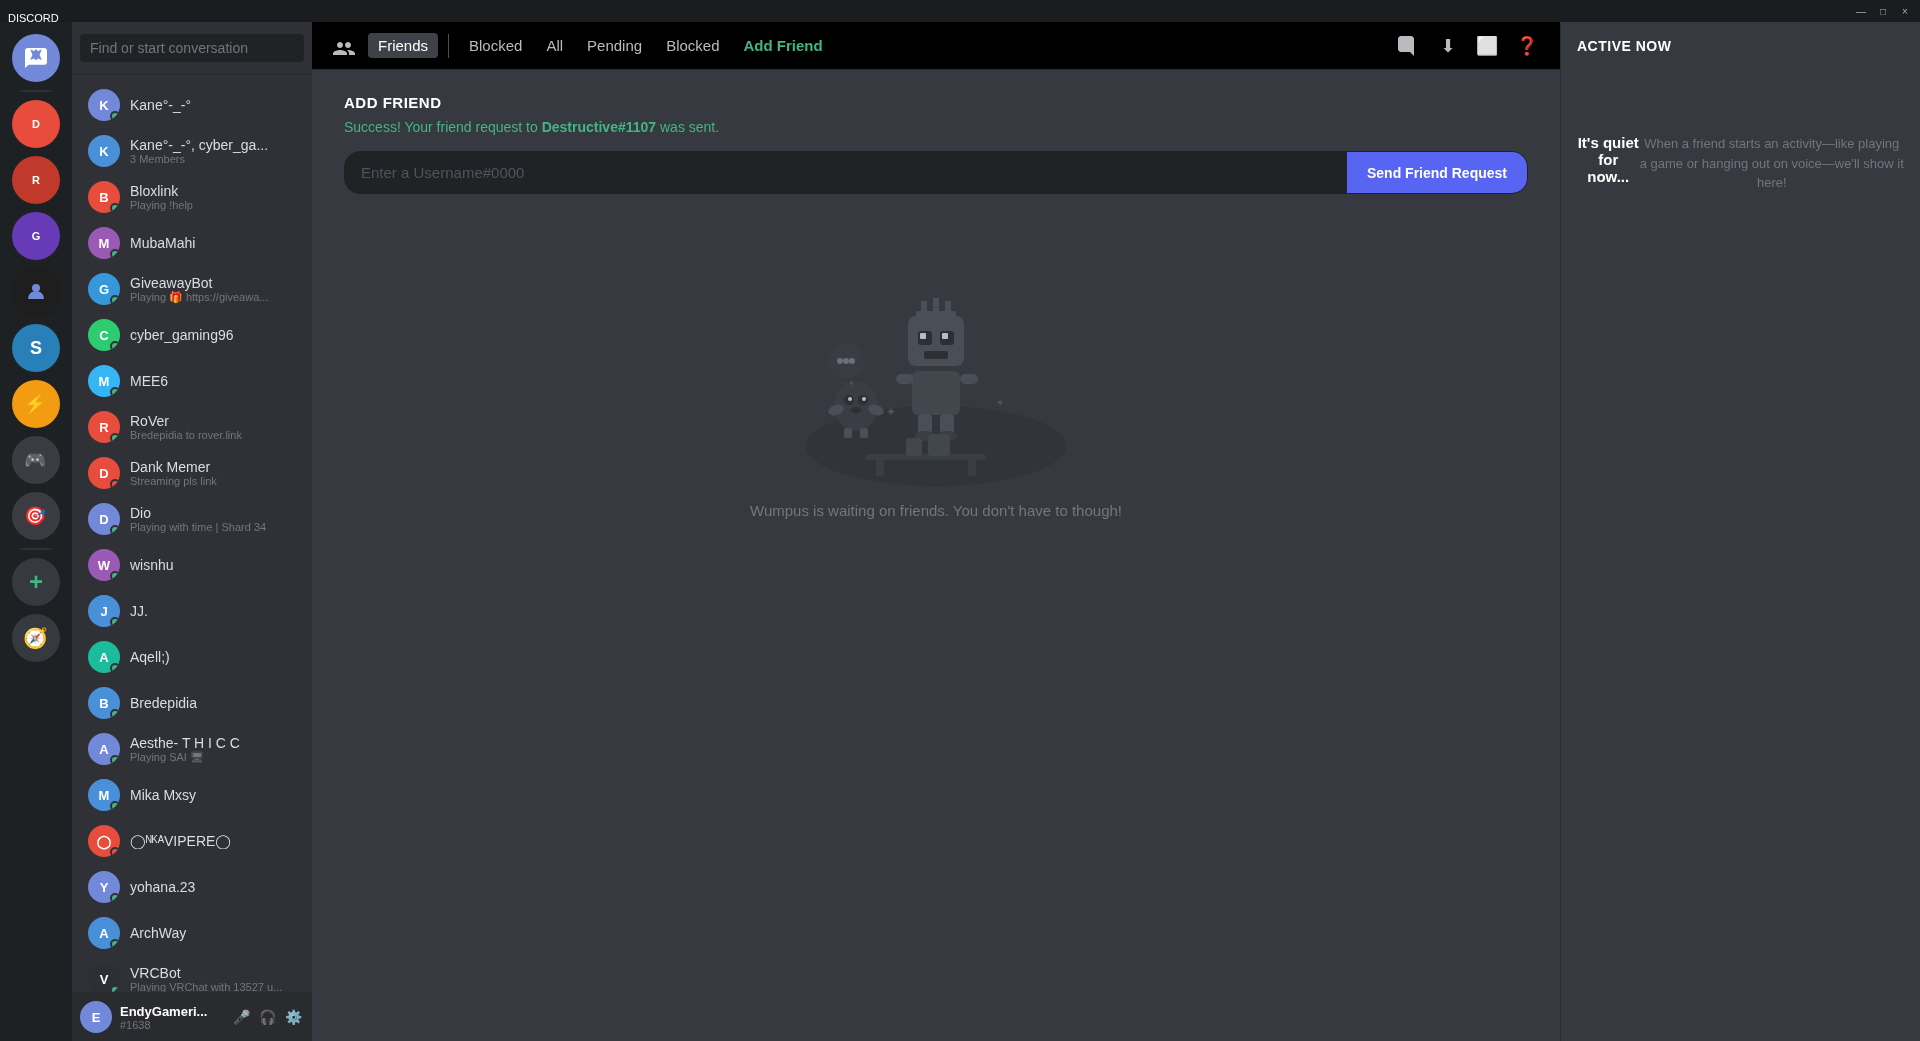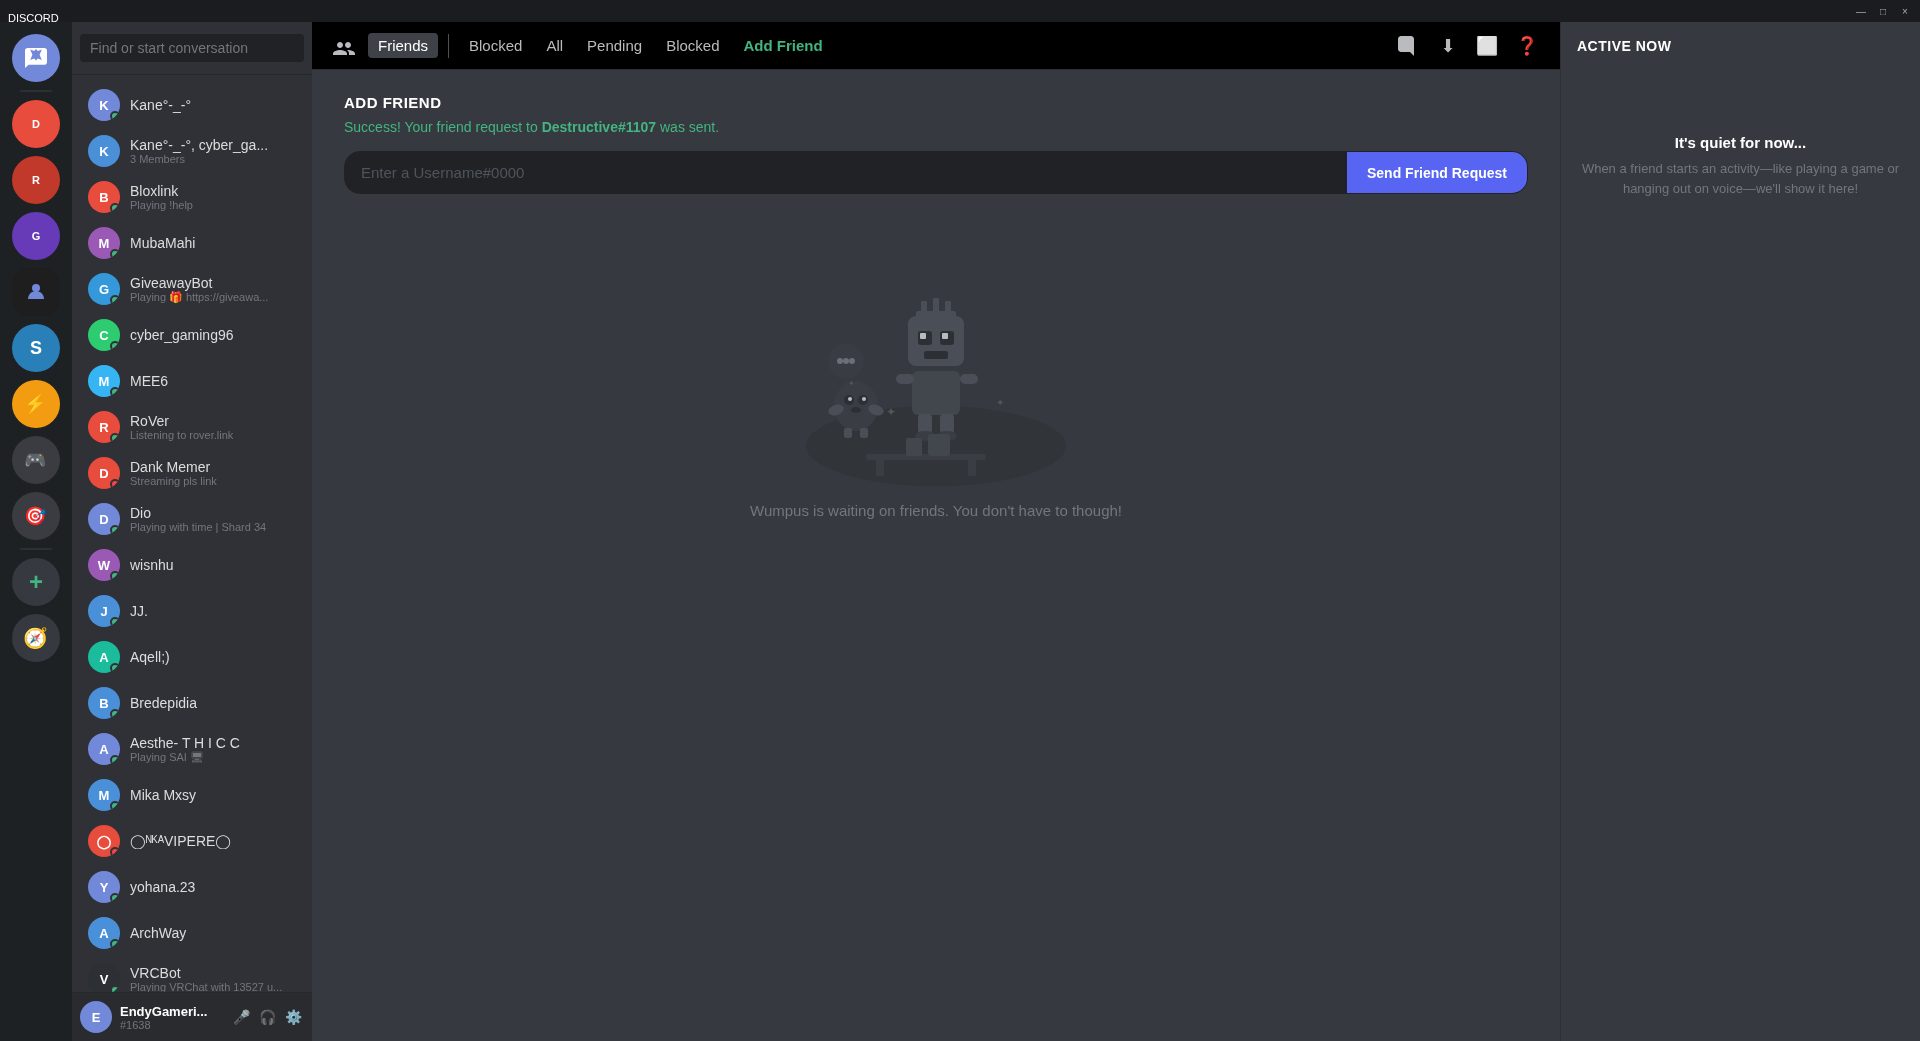--- a/index.html
+++ b/index.html
@@ -481,21 +481,21 @@
         <div class="dm-item">
           <div class="dm-avatar" style="background: rgb(54, 181, 245);">M<div class="status-dot online"></div></div>
           <div class="dm-info">
             <div class="dm-name">MEE6</div>
           </div>
         </div>
         <div class="dm-item">
           <div class="dm-avatar" style="background: rgb(231, 76, 60);">R<div class="status-dot online"></div></div>
           <div class="dm-info">
             <div class="dm-name">RoVer</div>
-            <div class="dm-status">Listening to rover.link</div>
+            <div class="dm-status">Bredepidia to rover.link</div>
           </div>
         </div>
         <div class="dm-item">
           <div class="dm-avatar" style="background: rgb(231, 76, 60);">D<div class="status-dot dnd"></div></div>
           <div class="dm-info">
             <div class="dm-name">Dank Memer</div>
             <div class="dm-status">Streaming pls link</div>
           </div>
         </div>
         <div class="dm-item">
@@ -694,19 +694,19 @@
             <text x="72" y="100" fill="#555" font-size="8">✦</text>
           </svg>
         </div>
         <div class="wumpus-text">Wumpus is waiting on friends. You don't have to though!</div>
       </div>
     </div>
   </div>
 
   <div class="active-now-sidebar">
     <div class="active-now-title">ACTIVE NOW</div>
-    <div style="display:flex;flex-direction:column;padding-top:60px;">
+    <div style="display:flex;flex-direction:row;padding-top:60px;">
       <div class="quiet-title">It's quiet for now...</div>
       <div class="quiet-desc">When a friend starts an activity—like playing a game or hanging out on voice—we'll show it here!</div>
     </div>
   </div>
 
 </div>
 
 </body></html>

